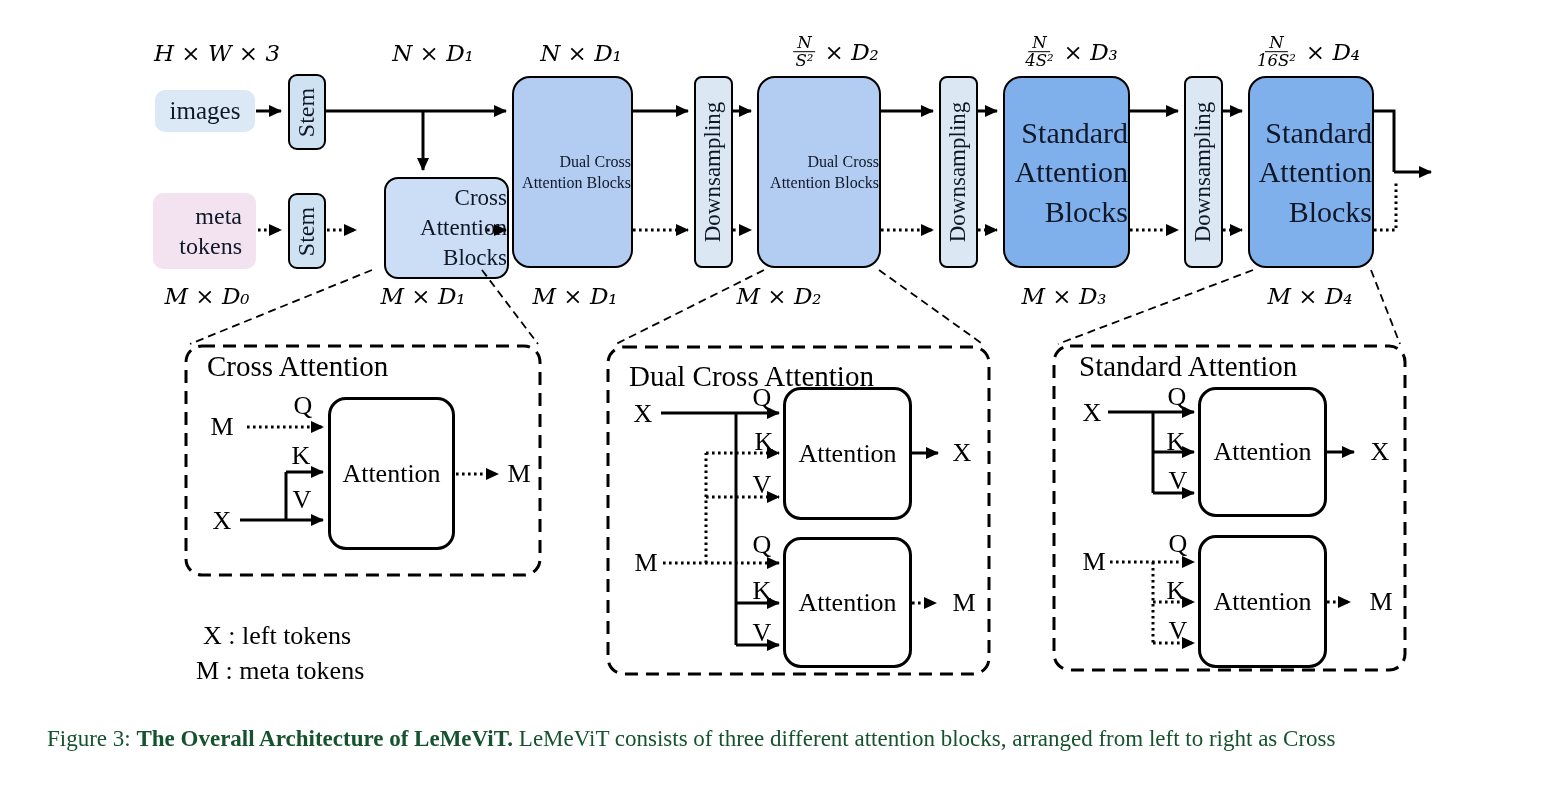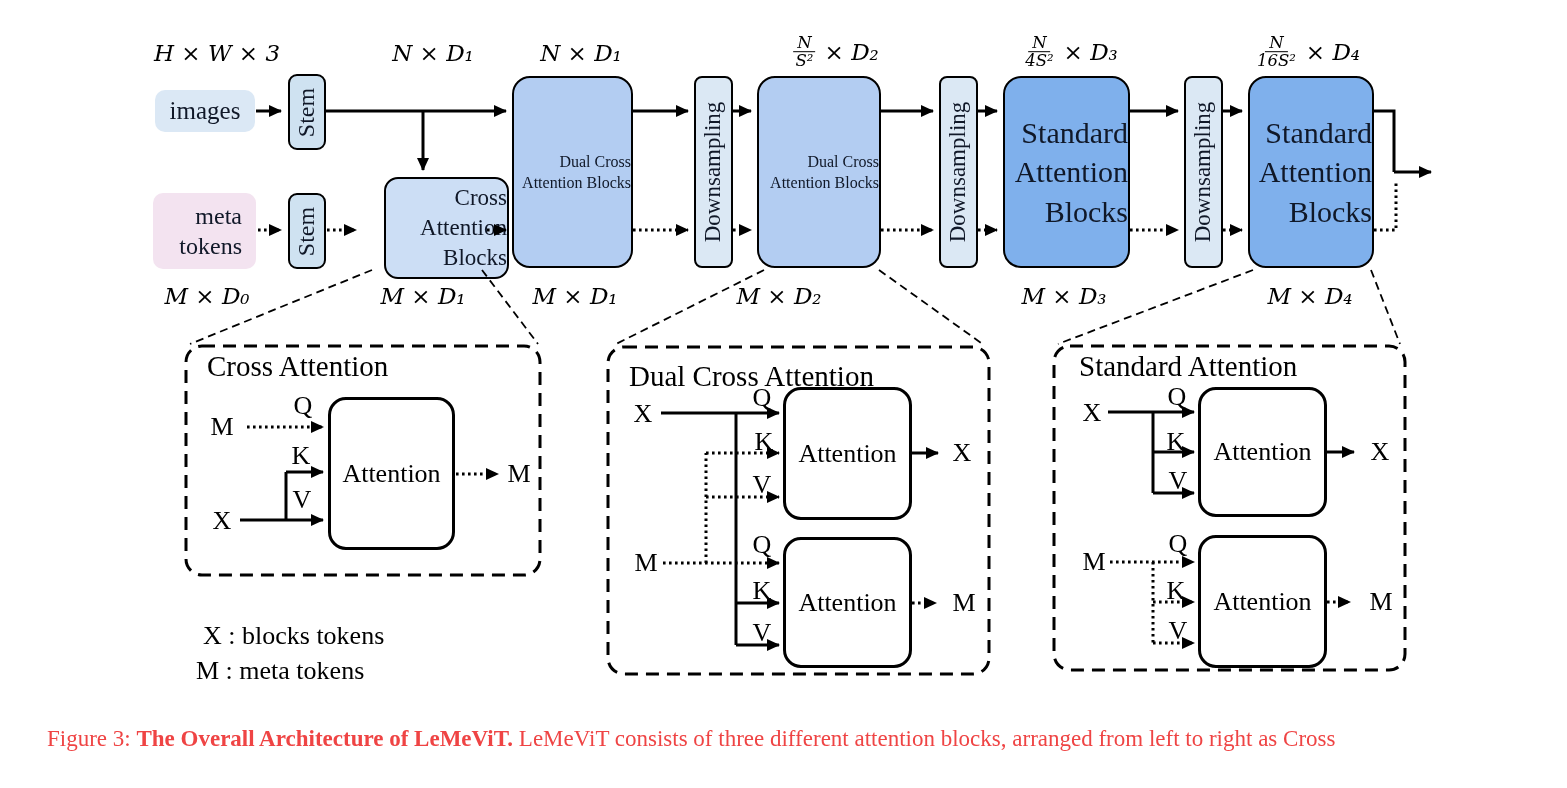--- a/index.html
+++ b/index.html
@@ -34,21 +34,21 @@
   
   .inset-title{font-size:29px;white-space:nowrap;}
   .attn-box{box-sizing:border-box;border:3px solid #000;border-radius:18px;background:#fff;
             display:flex;align-items:center;justify-content:center;font-size:26px;}
   .io{font-size:26px;white-space:nowrap;}
   .port{font-size:26px;white-space:nowrap;}
 
   .legend{font-size:26px;line-height:35px;white-space:nowrap;}
   .legend .x-line{padding-left:7px;}
 
-  .caption{font-size:23px;line-height:30px;white-space:nowrap;color:#ef4444;}
+  .caption{font-size:23px;line-height:30px;white-space:nowrap;color:#14532d;}
   .caption .bold{font-weight:bold;}
 </style>
 </head>
 <body>
 
 <div class="canvas">
 
   <div class="abs block noborder images-box" style="left:155px;top:90px;width:100px;height:42px;">
     <span>images</span>
   </div>
@@ -171,21 +171,21 @@
   <div class="abs ctr port" style="left:1177px;top:397px;">Q</div>
   <div class="abs ctr port" style="left:1176px;top:442px;">K</div>
   <div class="abs ctr port" style="left:1178px;top:481px;">V</div>
   <div class="abs ctr port" style="left:1178px;top:544px;">Q</div>
   <div class="abs ctr port" style="left:1176px;top:591px;">K</div>
   <div class="abs ctr port" style="left:1178px;top:631px;">V</div>
   <div class="abs ctr io" style="left:1380px;top:452px;">X</div>
   <div class="abs ctr io" style="left:1381px;top:602px;">M</div>
 
   <div class="abs legend" style="left:196px;top:618px;">
-    <div class="x-line">X : blocks tokens</div>
+    <div class="x-line">X : left tokens</div>
     <div>M : meta tokens</div>
   </div>
 
   <div class="abs caption" style="left:47px;top:724px;">
     <div>
       <span>Figure 3:</span>
       <span class="bold">The Overall Architecture of LeMeViT.</span>
       <span>LeMeViT consists of three different attention blocks, arranged from left to right as Cross</span>
     </div>
   </div>

